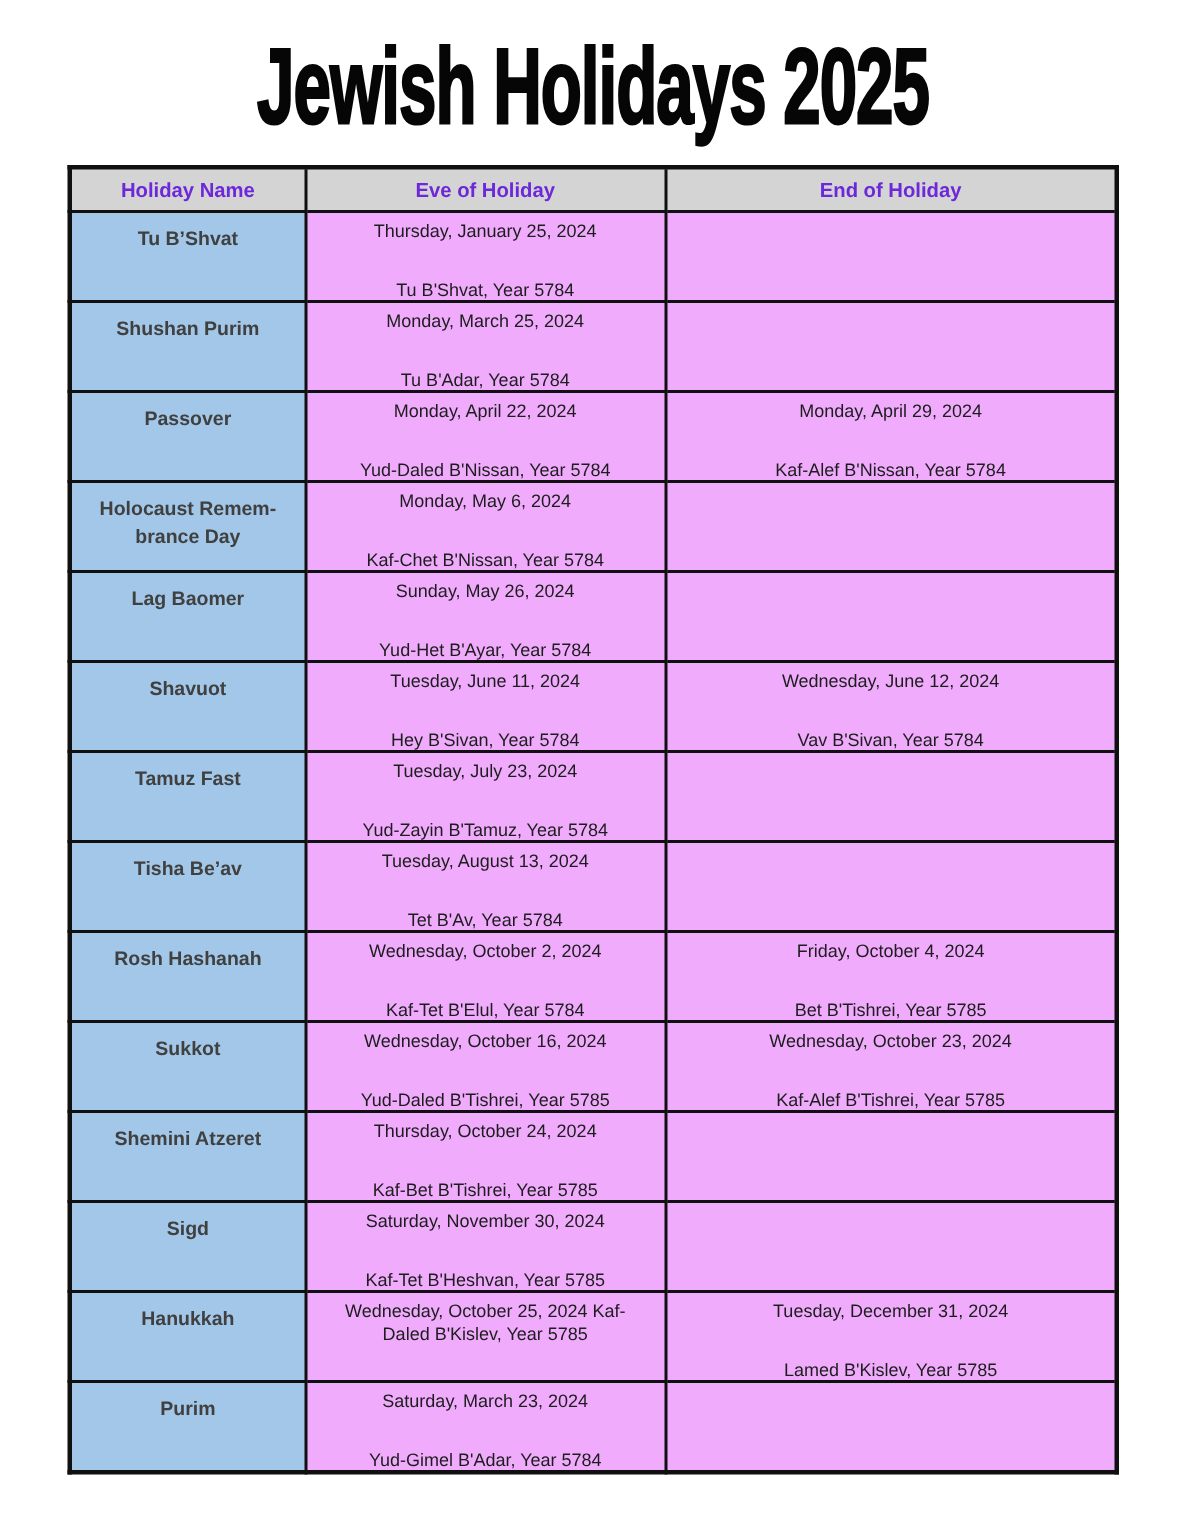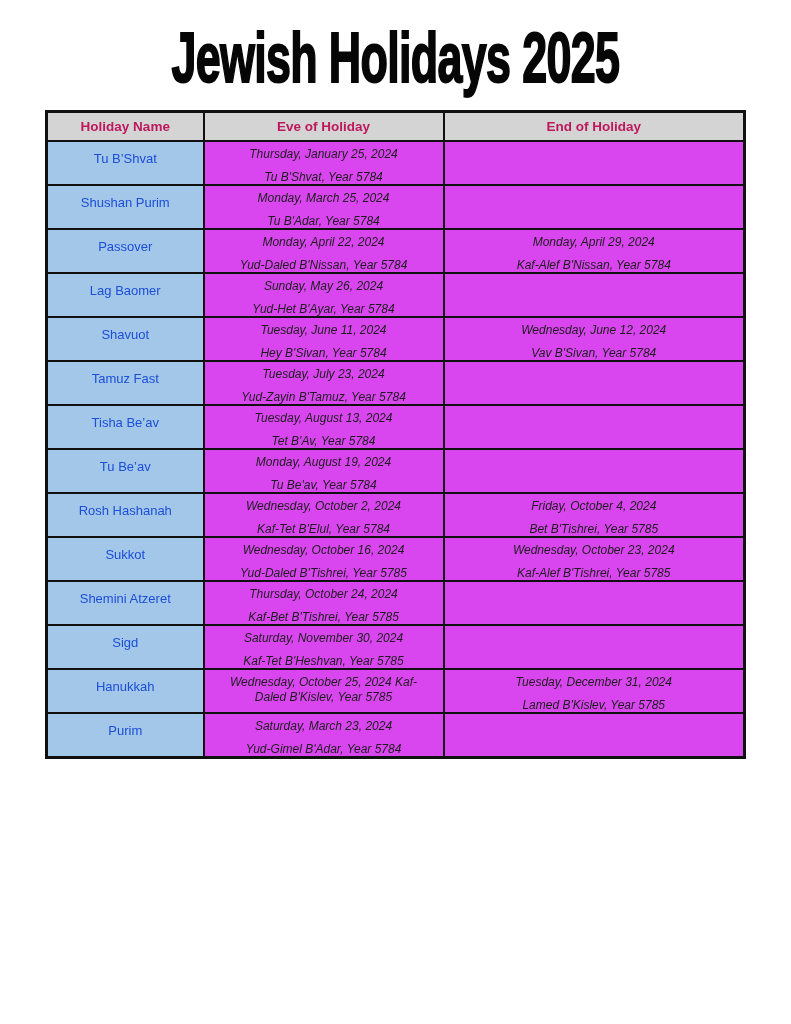--- a/index.html
+++ b/index.html
@@ -42,59 +42,58 @@
     border: 3px solid #101010;
   }
   col.c-name { width: 157px; }
   col.c-eve  { width: 240px; }
   col.c-end  { width: 301px; }
   th {
     background: var(--header_bg, #d4d4d4);
     border: 2px solid #101010;
     font-size: 13.5px;
     font-weight: bold;
-    color: #be185d;
+    color: #6d28d9;
     height: 23px;
     text-align: center;
     padding: 2px 0;
   }
   td {
     border: 2px solid #101010;
     padding: 0;
     vertical-align: top;
     height: 40px;
   }
   td.name-cell {
     background: var(--name_bg, #a2c7e8);
     text-align: center;
   }
   .name-label {
     display: block;
     padding-top: 7px;
     font-size: 13px;
-    font-weight: normal;
-    color: #1d4ed8;
+    font-weight: bold;
+    color: #404040;
     line-height: 19px;
     white-space: pre-line;
   }
   td.date-cell {
-    background: #d946ef;
-    font-style: italic;
+    background: #f0abfc;
   }
   .date-lines {
     padding-top: 5px;
   }
   .date-line {
     font-size: 12px;
     line-height: 14px;
     text-align: center;
     color: #1d1d1d;
     padding: 0 6px;
   }
-  .date-line + .date-line { margin-top: 9px; }
+  .date-line + .date-line { margin-top: 25px; }
   td.tight .date-line + .date-line { margin-top: 1px; }
 </style>
 </head>
 <body>
 
 <div class="page">
 
   <div class="title-wrap">
     <span class="title-inner">Jewish Holidays 2025</span>
   </div>
@@ -153,20 +152,35 @@
           </td>
           <td class="date-cell">
             <div class="date-lines">
               <div class="date-line">Monday, April 29, 2024</div>
               <div class="date-line">Kaf-Alef B'Nissan, Year 5784</div>
             </div>
           </td>
         </tr>
         <tr>
           <td class="name-cell">
+            <span class="name-label">Holocaust Remem-
+brance Day</span>
+          </td>
+          <td class="date-cell">
+            <div class="date-lines">
+              <div class="date-line">Monday, May 6, 2024</div>
+              <div class="date-line">Kaf-Chet B'Nissan, Year 5784</div>
+            </div>
+          </td>
+          <td class="date-cell">
+            <div class="date-lines"></div>
+          </td>
+        </tr>
+        <tr>
+          <td class="name-cell">
             <span class="name-label">Lag Baomer</span>
           </td>
           <td class="date-cell">
             <div class="date-lines">
               <div class="date-line">Sunday, May 26, 2024</div>
               <div class="date-line">Yud-Het B'Ayar, Year 5784</div>
             </div>
           </td>
           <td class="date-cell">
             <div class="date-lines"></div>
@@ -212,34 +226,20 @@
               <div class="date-line">Tuesday, August 13, 2024</div>
               <div class="date-line">Tet B'Av, Year 5784</div>
             </div>
           </td>
           <td class="date-cell">
             <div class="date-lines"></div>
           </td>
         </tr>
         <tr>
           <td class="name-cell">
-            <span class="name-label">Tu Be’av</span>
-          </td>
-          <td class="date-cell">
-            <div class="date-lines">
-              <div class="date-line">Monday, August 19, 2024</div>
-              <div class="date-line">Tu Be'av, Year 5784</div>
-            </div>
-          </td>
-          <td class="date-cell">
-            <div class="date-lines"></div>
-          </td>
-        </tr>
-        <tr>
-          <td class="name-cell">
             <span class="name-label">Rosh Hashanah</span>
           </td>
           <td class="date-cell">
             <div class="date-lines">
               <div class="date-line">Wednesday, October 2, 2024</div>
               <div class="date-line">Kaf-Tet B'Elul, Year 5784</div>
             </div>
           </td>
           <td class="date-cell">
             <div class="date-lines">

